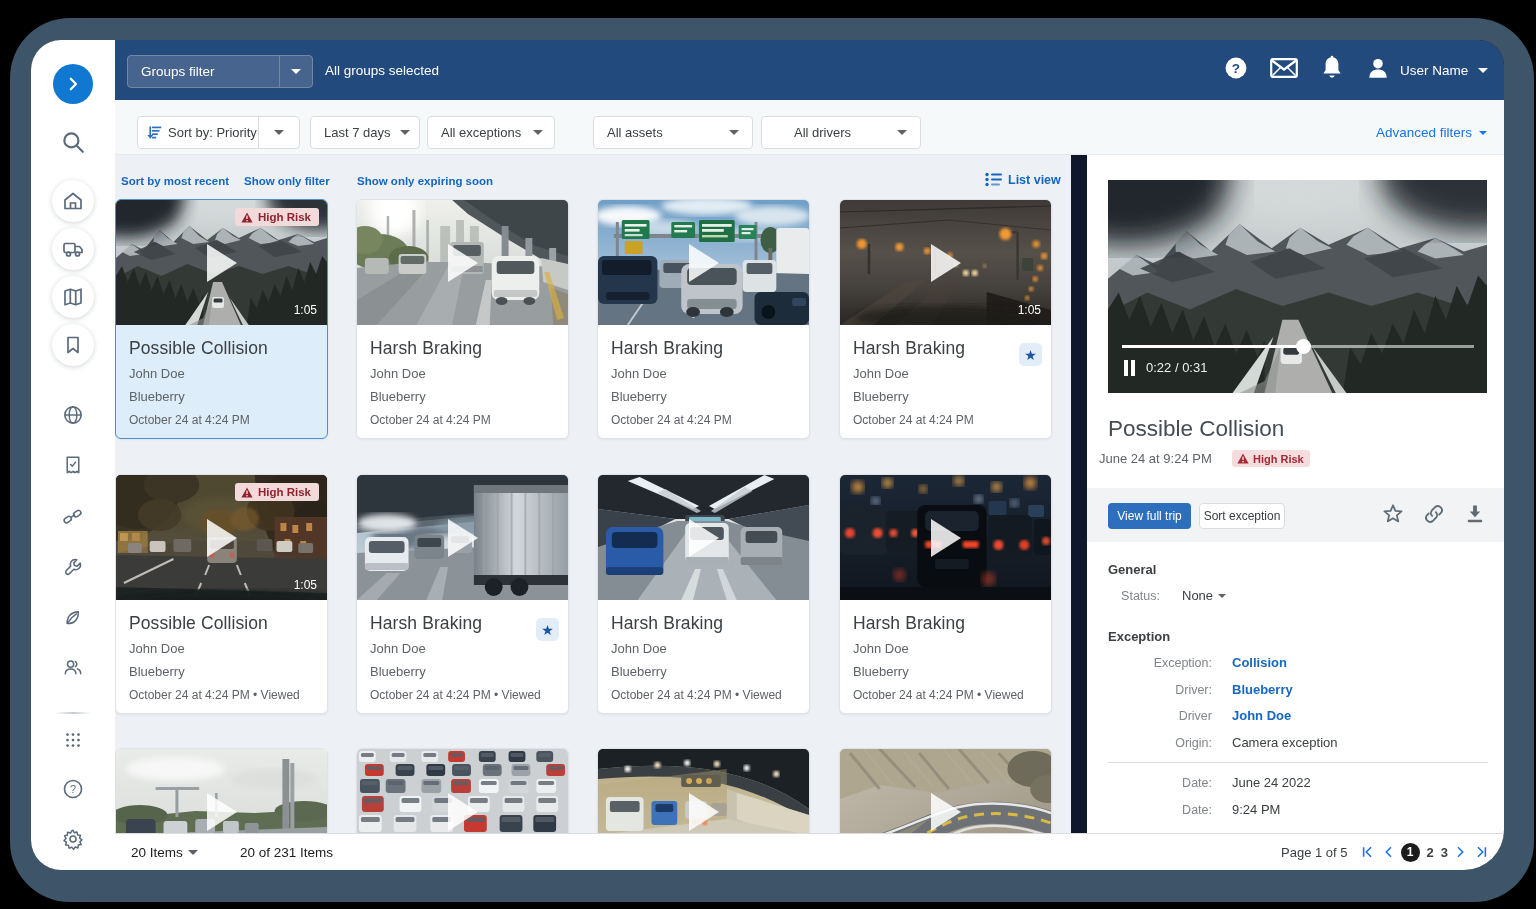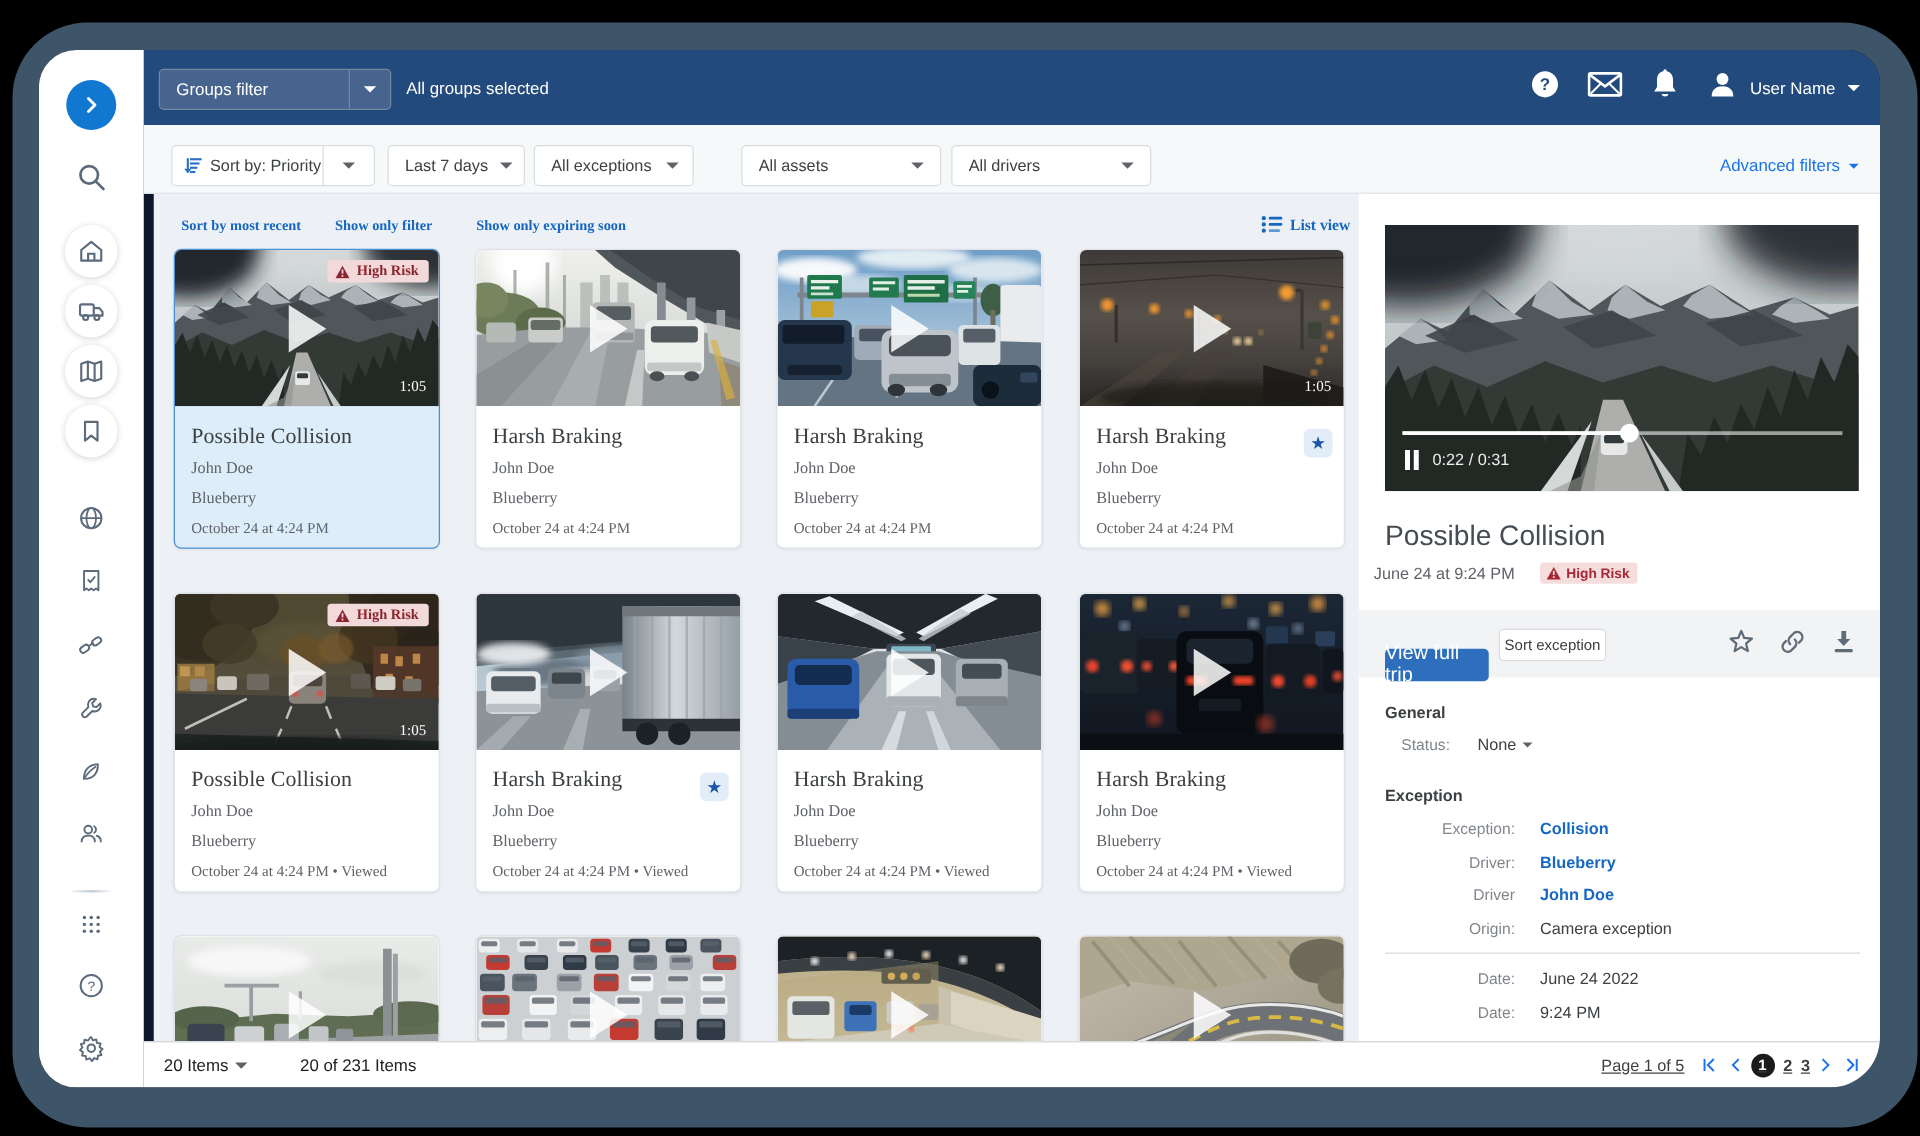--- a/index.html
+++ b/index.html
@@ -20,21 +20,21 @@
 .caret-w { width:0; height:0; border-left:5px solid transparent; border-right:5px solid transparent; border-top:5px solid #fff; }
 .caret-g { width:0; height:0; border-left:5px solid transparent; border-right:5px solid transparent; border-top:5px solid #5f6368; }
 .caret-b { width:0; height:0; border-left:4px solid transparent; border-right:4px solid transparent; border-top:4px solid #1a73e8; }
 .navicon { position:absolute; top:30px; transform:translate(-50%,-50%); }
 #toolbar { position:absolute; left:84px; top:60px; right:0; height:55px; background:#f6f9fa; border-bottom:1px solid #e6eaee; }
 .dd { position:absolute; top:16px; height:33px; background:#fff; border:1px solid #dadce0; border-radius:4px; display:flex; align-items:center; color:#3c4043; font-size:13px; white-space:nowrap; }
 .dd .txt { padding-left:13px; flex:1; }
 .dd .sep { width:1px; height:100%; background:#dadce0; }
 .dd .car { width:40px; display:flex; align-items:center; justify-content:center; }
 #advfilters { position:absolute; right:17px; top:25px; color:#1a73e8; font-size:13.5px; display:flex; align-items:center; gap:7px; }
-#content { position:absolute; left:92px; top:115px; width:972px; height:678px; background:#edf1f6; overflow:hidden;font-family:Liberation Serif, serif; }
+#content { position:absolute; left:68px; top:115px; width:972px; height:678px; background:#edf1f6; overflow:hidden; }
 #rightpanel { position:absolute; left:1056px; top:115px; right:0; height:678px; background:#fff; }
 .link { position:absolute; color:#1567c0; font-size:11.5px; font-weight:bold; }
 .card { position:absolute; width:213px; height:240px; background:#fff; border:1px solid #dfe3e8; border-radius:6px; overflow:hidden; box-shadow:0 1px 2px rgba(60,64,67,.08); }
 .card.sel { background:#ddedf9; border:1px solid #4a90d2; }
 .cimg { position:absolute; left:0; top:0; width:211px; height:125px; overflow:hidden; }
 .cimg svg { display:block; }
 .cbody { position:absolute; left:0; top:125px; right:0; bottom:0; padding:13px 13px 0 13px; }
 .ct { font-size:17.5px; color:#3c4043; letter-spacing:.1px; }
 .cn { font-size:13px; color:#5f6368; margin-top:7px; }
 .cv { font-size:13px; color:#5f6368; margin-top:8px; }
@@ -46,31 +46,31 @@
 #video { position:absolute; left:21px; top:25px; width:379px; height:213px; overflow:hidden; }
 #vbar { position:absolute; left:14px; top:165px; width:352px; height:3px; background:rgba(255,255,255,.55); }
 #vbar .done { position:absolute; left:0; top:0; height:3px; width:180px; background:#fff; }
 #vbar .knob { position:absolute; left:174px; top:-6px; width:15px; height:15px; border-radius:50%; background:#fff; }
 #vpause { position:absolute; left:16px; top:180px; width:11px; height:16px; border-left:4px solid #fff; border-right:4px solid #fff; }
 #vtime { position:absolute; left:38px; top:180px; color:#eee; font-size:13px; }
 #rtitle { position:absolute; left:21px; top:261px; font-size:22.5px; color:#454c53; }
 #rdate { position:absolute; left:12px; top:296px; font-size:13px; color:#5f6368; }
 #rrisk { position:absolute; left:145px; top:295px; height:17px; background:#f6dddd; border-radius:3px; color:#a52834; font-size:11px; font-weight:bold; display:flex; align-items:center; padding:0 6px 0 5px; gap:4px; }
 #actionrow { position:absolute; left:0; top:333px; right:0; height:54px; background:#f1f3f5; }
-.btn-blue { position:absolute; left:21px; top:31px; width:83px; height:26px; background:#2e6fbd; border-radius:4px; color:#fff; font-size:16px; display:flex; align-items:center; justify-content:center; }
+.btn-blue { position:absolute; left:21px; top:15px; width:83px; height:26px; background:#2e6fbd; border-radius:4px; color:#fff; font-size:12px; display:flex; align-items:center; justify-content:center; }
 .btn-white { position:absolute; left:112px; top:15px; width:86px; height:26px; background:#fff; border:1px solid #dadce0; border-radius:4px; color:#3c4043; font-size:12px; display:flex; align-items:center; justify-content:center; }
 .aicon { position:absolute; top:28px; transform:translate(-50%,-50%); }
 .sechead { position:absolute; left:21px; font-size:13px; font-weight:bold; color:#3c4043; }
 .dlabel { position:absolute; width:104px; text-align:right; font-size:12.5px; color:#80868b; }
 .dvalue { position:absolute; left:145px; font-size:13px; color:#3c4043; }
 .dvalue.blue { color:#1668c0; font-weight:bold; }
 #ddiv { position:absolute; left:21px; top:607px; width:380px; height:1px; background:#dadce0; }
 #bottombar { position:absolute; left:84px; bottom:0; right:0; height:37px; background:#fff; border-top:1px solid #dadce0; z-index:4; }
 #bottombar .t { position:absolute; top:50%; transform:translateY(-50%); font-size:13.5px; color:#202124; }
-#pag { position:absolute; right:16px; top:0; height:100%; display:flex; align-items:center; gap:7px; font-size:13px; color:#3c4043;text-decoration:underline; }
+#pag { position:absolute; right:16px; top:0; height:100%; display:flex; align-items:center; gap:7px; font-size:13px; color:#3c4043; }
 .pgnum1 { width:19px; height:19px; border-radius:50%; background:#1b1b1b; color:#fff; display:flex; align-items:center; justify-content:center; font-weight:bold; font-size:12px; }
 </style>
 </head>
 <body>
 <div id="frame"></div>
 <div id="app">
   <div id="navbar">
     <div id="gfilter">
         <div class="lab">Groups filter</div>
         <div class="sep"></div>
@@ -131,21 +131,21 @@
         <div class="car" style="width:36px;">
           <div class="caret-g"></div>
         </div>
       </div>
     <div class="dd" style="left:478px; width:160px;">
         <div class="txt">All assets</div>
         <div class="car" style="width:36px;">
           <div class="caret-g"></div>
         </div>
       </div>
-    <div class="dd" style="left:646px; width:160px;">
+    <div class="dd" style="left:646px; width:160px;padding-left:19px;">
         <div class="txt">All drivers</div>
         <div class="car" style="width:36px;">
           <div class="caret-g"></div>
         </div>
       </div>
     <div id="advfilters">Advanced filters<span class="caret-b"></span></div>
   </div>
   <div id="content">
     <div class="link" style="left:22px; top:20px;">Sort by most recent</div>
     <div class="link" style="left:145px; top:20px;">Show only filter</div>

